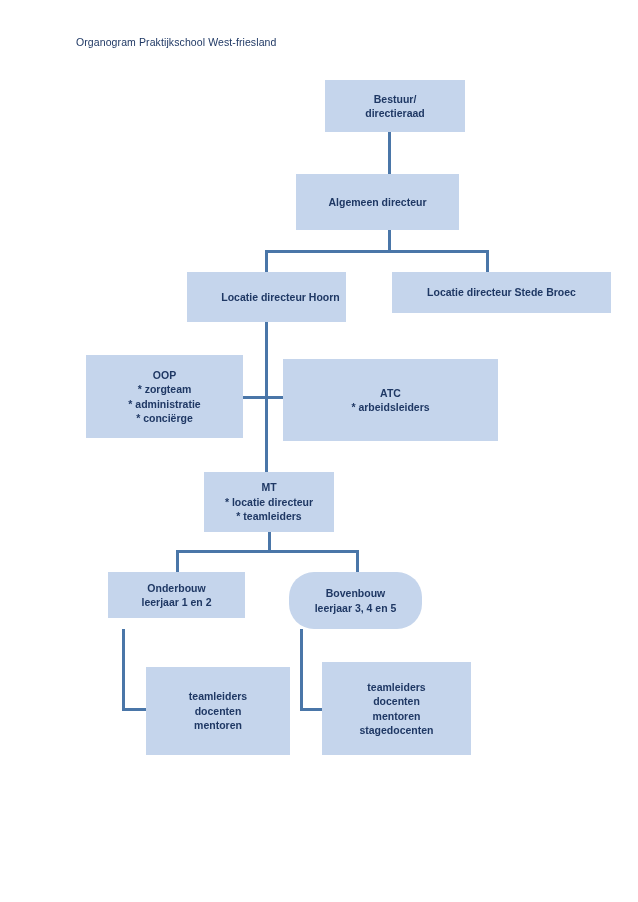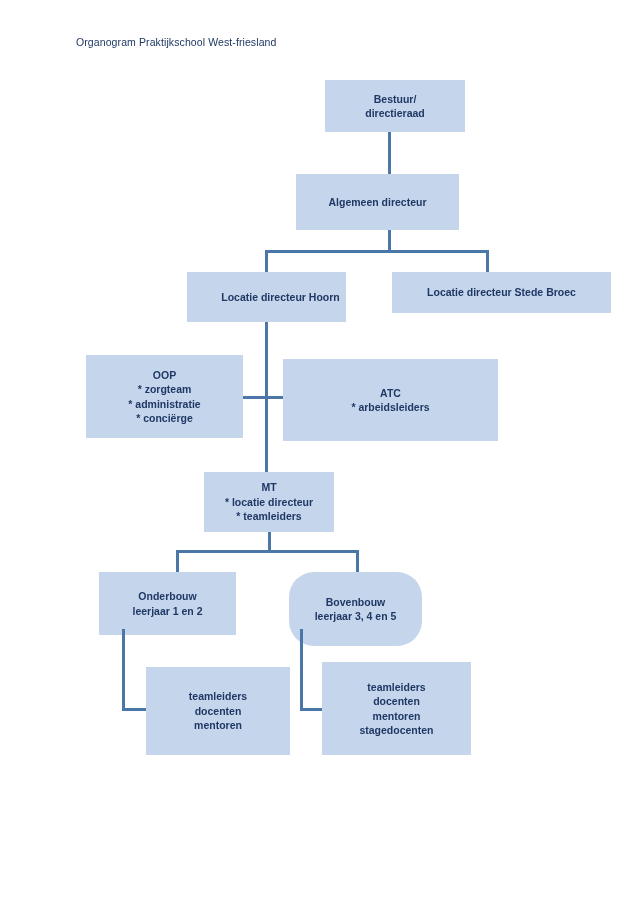--- a/index.html
+++ b/index.html
@@ -104,26 +104,26 @@
     <span class="ln">MT</span>
     <span class="ln">* locatie directeur</span>
     <span class="ln">* teamleiders</span>
   </div>
 
   <div class="conn v" style="left:268px; top:532px; height:20px;"></div>
   <div class="conn h" style="left:176px; top:550px; width:183px;"></div>
   <div class="conn v" style="left:176px; top:550px; height:22px;"></div>
   <div class="conn v" style="left:356px; top:550px; height:22px;"></div>
 
-  <div class="node" style="left:99px; top:572px; width:137px; height:63px;">
+  <div class="node" style="left:108px; top:572px; width:137px; height:46px;">
     <span class="ln">Onderbouw</span>
     <span class="ln">leerjaar 1 en 2</span>
   </div>
 
-  <div class="node" style="left:289px; top:572px; width:133px; height:74px;border-radius:25px;">
+  <div class="node" style="left:289px; top:572px; width:133px; height:57px;border-radius:25px;">
     <span class="ln">Bovenbouw</span>
     <span class="ln">leerjaar 3, 4 en 5</span>
   </div>
 
   <div class="conn v" style="left:122px; top:629px; height:82px;"></div>
   <div class="conn h" style="left:122px; top:708px; width:28px;"></div>
 
   <div class="conn v" style="left:300px; top:629px; height:82px;"></div>
   <div class="conn h" style="left:300px; top:708px; width:28px;"></div>
 

